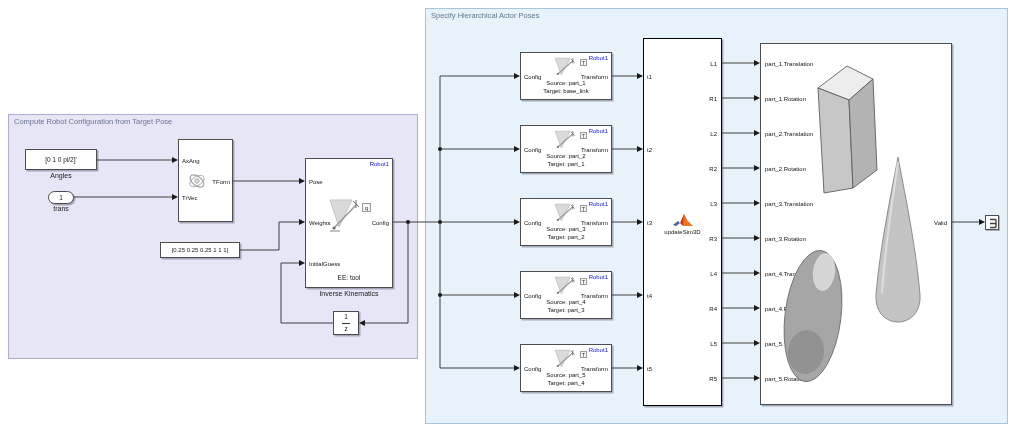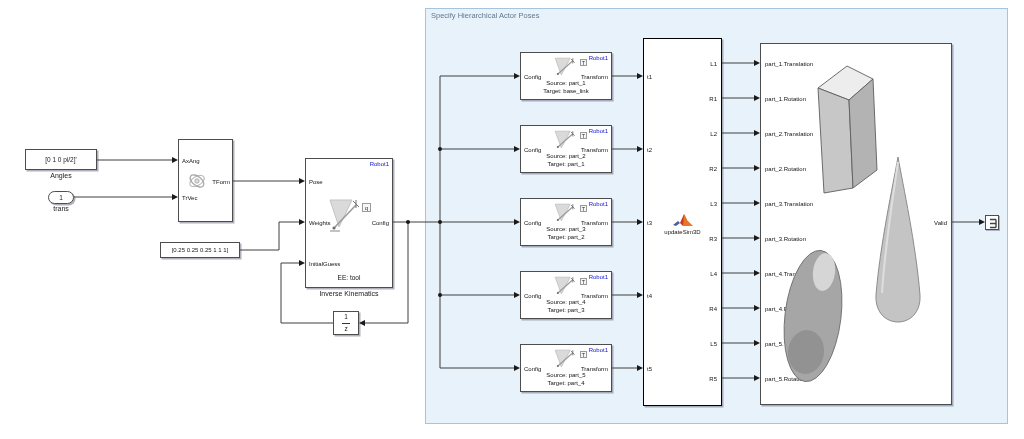--- a/index.html
+++ b/index.html
@@ -25,20 +25,23 @@
   .center-note{position:absolute;left:0;right:0;text-align:center;font-size:6.5px;color:#141414;white-space:nowrap;}
   #overlay{position:absolute;left:0;top:0;pointer-events:none;}
   .frac{position:absolute;left:0;right:0;text-align:center;font-size:6.5px;line-height:8px;color:#141414;}
   .fracbar{position:absolute;left:50%;width:8px;margin-left:-4px;border-top:1px solid #333;}
 </style>
 </head>
 <body>
 
 <div id="canvas">
 
+  <div class="region" id="left-region">
+    <div class="region-title">Compute Robot Configuration from Target Pose</div>
+  </div>
 
   <div class="block const" style="left:25px;top:149px;width:72px;height:21px;">
     <span>[0 1 0 pi/2]'</span>
   </div>
   <div class="block-label" style="left:25px;top:172px;width:72px;">Angles</div>
 
   <div class="block const pill" style="left:48px;top:191px;width:26px;height:13px;">
     <span>1</span>
   </div>
   <div class="block-label" style="left:35px;top:205px;width:52px;">trans</div>

